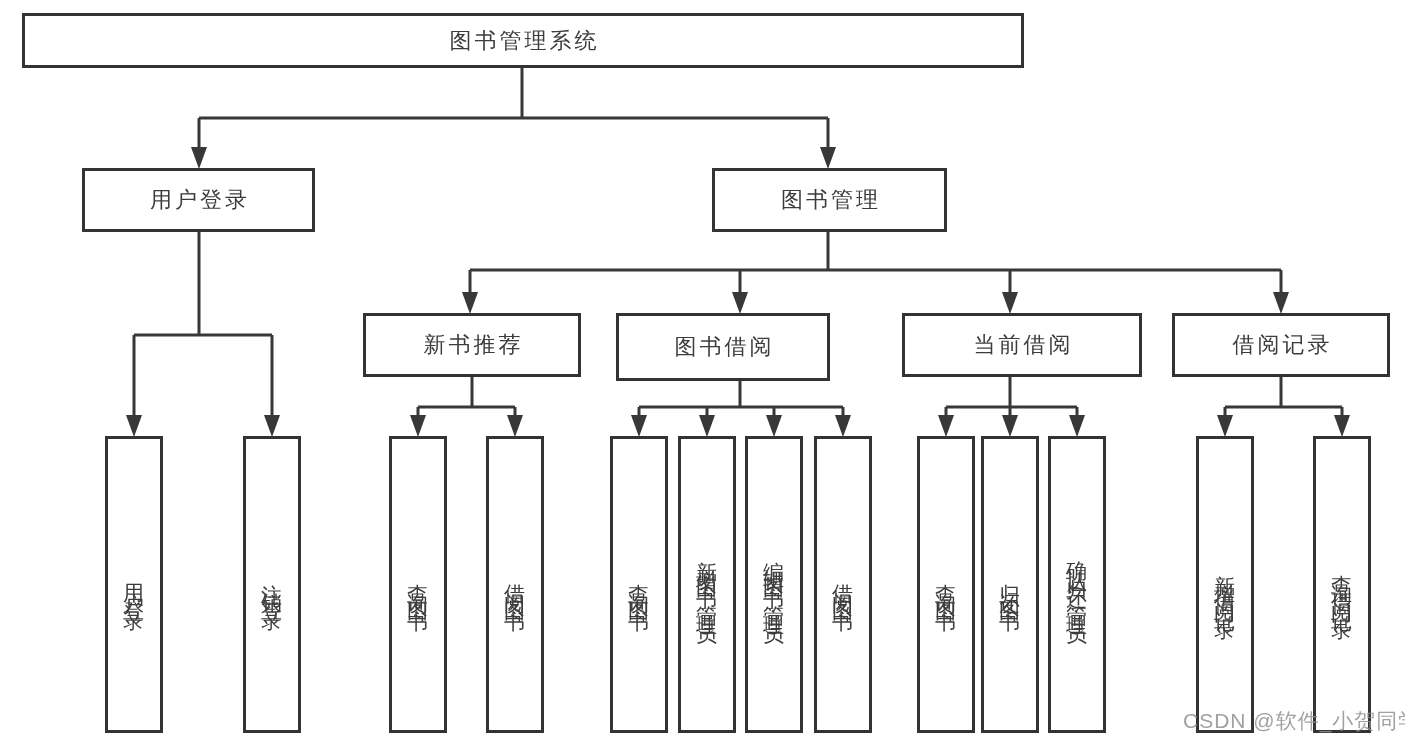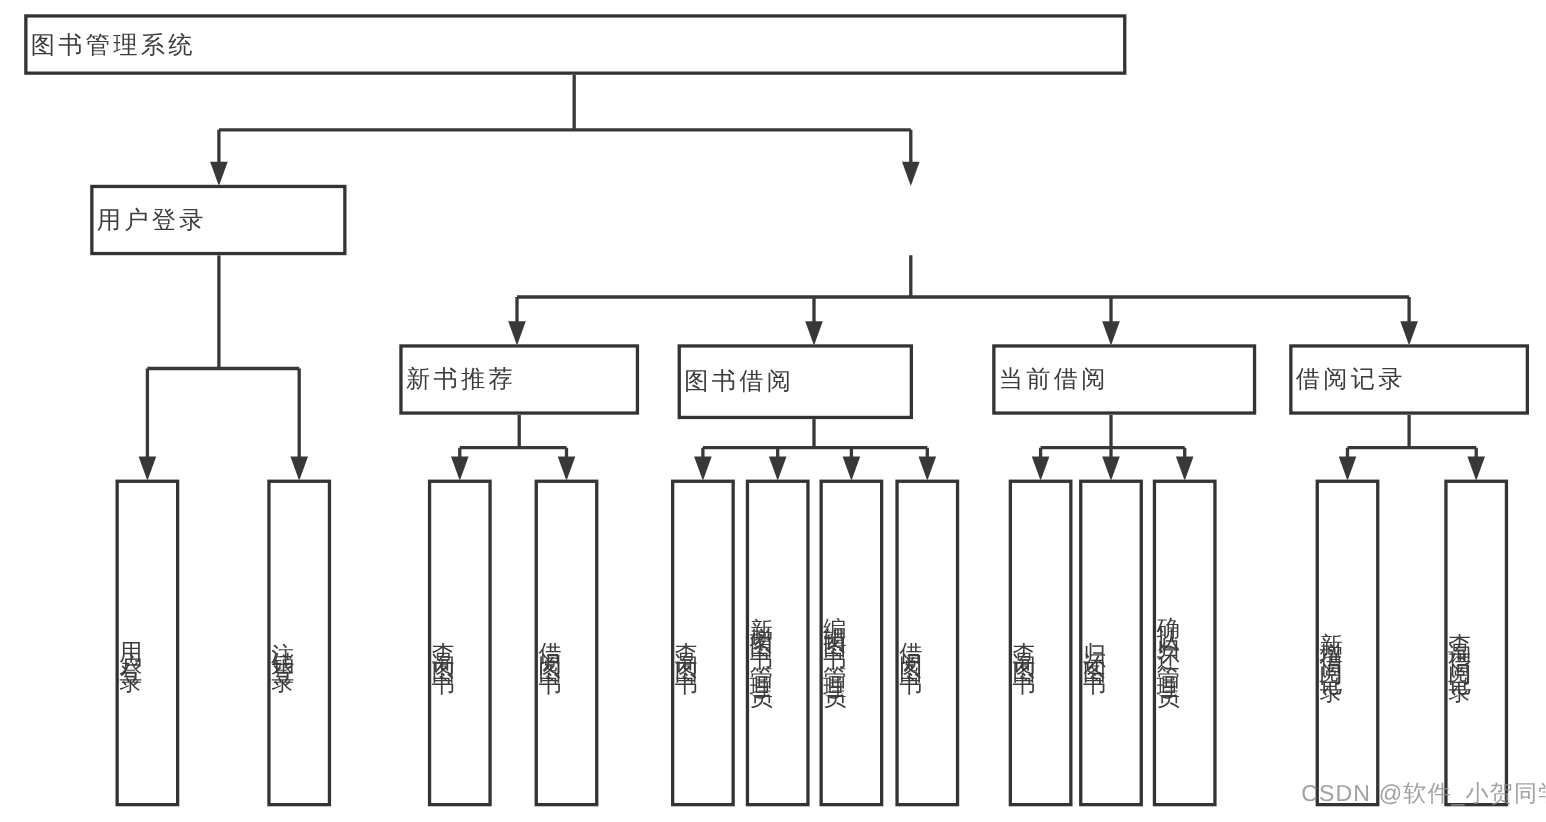--- a/index.html
+++ b/index.html
@@ -10,21 +10,21 @@
     position: relative; overflow: hidden;
     color: #3a3a3a;
   }
   .stage { position: absolute; left: 0; top: 0; width: 1405px; height: 747px; }
   svg.wires { position: absolute; left: 0; top: 0; pointer-events: none; }
   svg.wires path { stroke: #383838; stroke-width: 3; fill: none; }
   svg.wires polygon { fill: #383838; stroke: none; }
   .node {
     position: absolute; background: #fff;
     border: 3px solid #333333;
-    display: flex; align-items: center; justify-content: flex-start;
+    display: flex; align-items: center; justify-content: center;
     color: #3c3c3c;
   }
   .node.h span {
     font-size: 22px; letter-spacing: 3px; white-space: nowrap;
     text-indent: 3px;
   }
   .node.leaf span {
     writing-mode: vertical-rl; text-orientation: mixed;
     font-size: 21px; letter-spacing: 9px; line-height: 1;
     white-space: nowrap;
@@ -79,20 +79,23 @@
     </g>
   </svg>
 
   <div class="node h" style="left:22px;top:13px;width:1002px;height:55px">
     <span>图书管理系统</span>
   </div>
 
   <div class="node h" style="left:82px;top:168px;width:233px;height:64px">
     <span>用户登录</span>
   </div>
+  <div class="node h" style="left:712px;top:168px;width:235px;height:64px">
+    <span>图书管理</span>
+  </div>
 
   <div class="node h" style="left:363px;top:313px;width:218px;height:64px">
     <span>新书推荐</span>
   </div>
   <div class="node h" style="left:616px;top:313px;width:214px;height:68px">
     <span>图书借阅</span>
   </div>
   <div class="node h" style="left:902px;top:313px;width:240px;height:64px">
     <span>当前借阅</span>
   </div>

